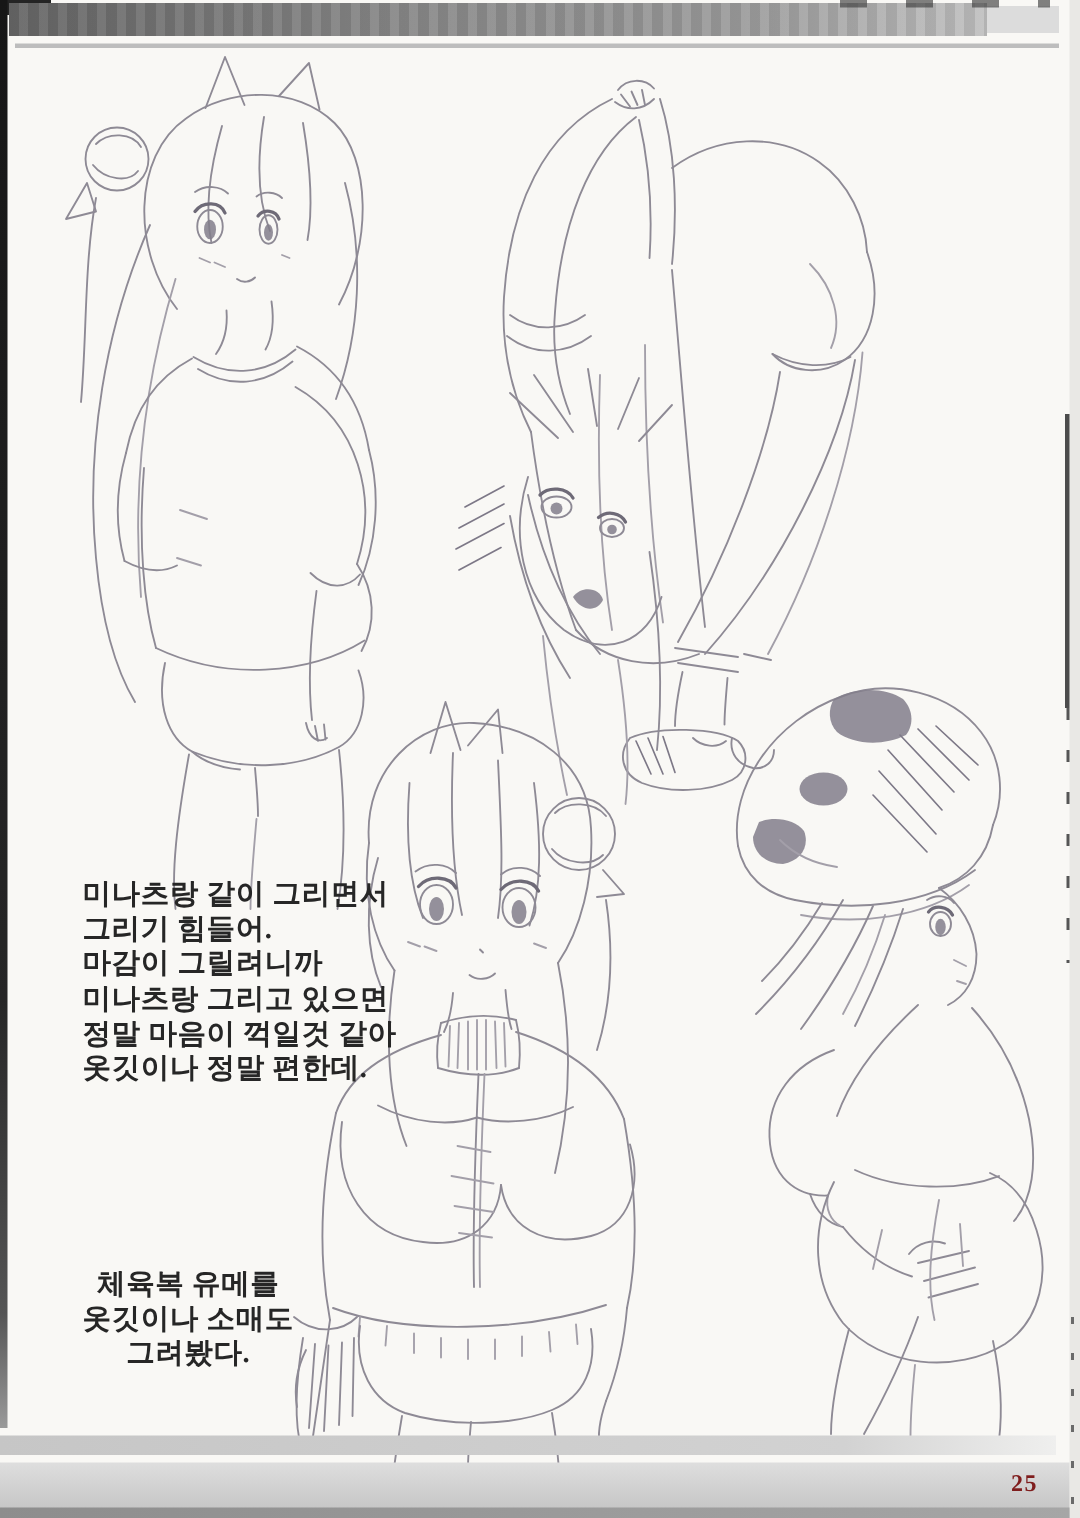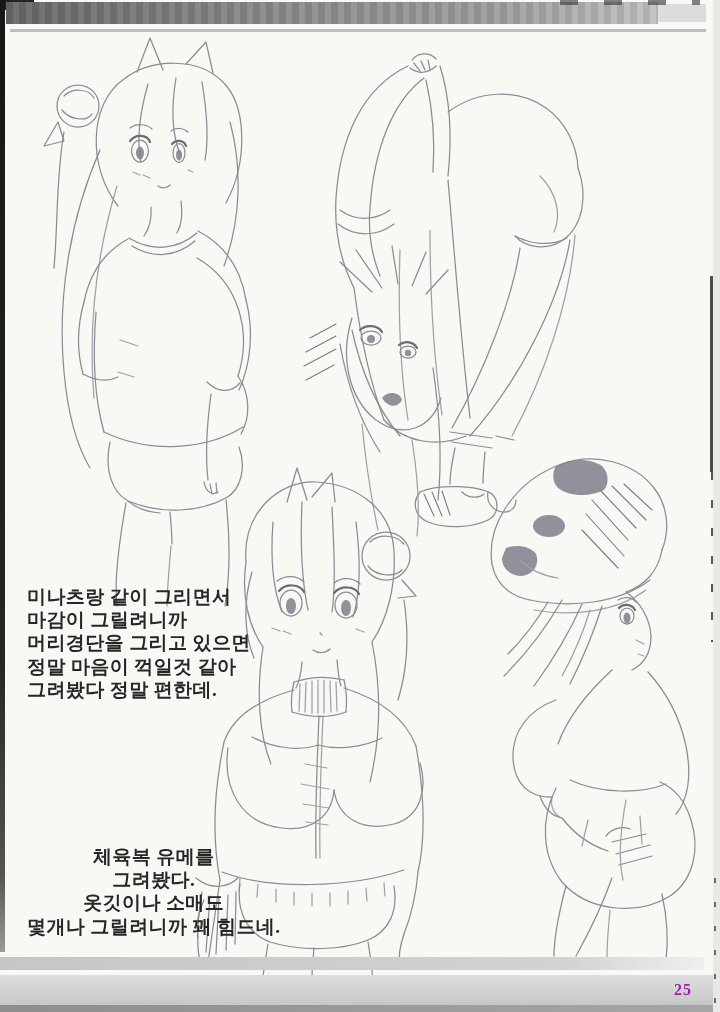--- a/index.html
+++ b/index.html
@@ -33,24 +33,24 @@
   .edge-right-ticks{position:absolute;left:714px;top:878px;width:2px;height:132px;
     background:repeating-linear-gradient(180deg,#6a6a6a 0 5px,transparent 5px 24px);}
   .band-bottom-1{position:absolute;left:0;top:957px;width:704px;height:13px;
     background:linear-gradient(90deg,#c6c6c6,#d2d2d2 80%,#efefee);}
   .band-bottom-2{position:absolute;left:0;top:975px;width:713px;height:37px;
     background:linear-gradient(180deg,#dedede,#cdcdcd 60%,#c1c1c1);}
   .band-bottom-edge{position:absolute;left:0;top:1005px;width:713px;height:7px;
     background:linear-gradient(90deg,#8d8d8d,#a6a6a6);}
   .pagenum{
     position:absolute;right:28px;top:981px;
-    font-size:16px;font-weight:bold;color:#a21caf;letter-spacing:1px;
+    font-size:16px;font-weight:bold;color:#7f1d1d;letter-spacing:1px;
   }
   
-  .note{position:absolute;color:#262626;font-weight:bold;font-size:19px;line-height:23.2px;letter-spacing:.4px;white-space:nowrap;}
+  .note{position:absolute;color:#262626;font-weight:bold;font-size:19px;line-height:23.2px;letter-spacing:.4px;white-space:nowrap;margin-left:28px;}
   .note span{display:block;}
   .note-top{left:27px;top:585px;}
   .note-bottom{left:27px;top:845px;text-align:center;}
   
   svg.art{position:absolute;left:0;top:0;}
   .art path,.art ellipse,.art circle,.art line{
     fill:none;stroke:#8e8a95;stroke-width:1.25;stroke-linecap:round;stroke-linejoin:round;
   }
   .art .w2{stroke:#6e6a77;stroke-width:2.2;}
   .art .fill{fill:#837e8b;stroke:none;opacity:.85;}
@@ -274,25 +274,25 @@
   <div class="edge-right-line"></div>
   <div class="edge-right-dashed"></div>
   <div class="edge-right-ticks"></div>
   <div class="band-bottom-1"></div>
   <div class="band-bottom-2"></div>
   <div class="band-bottom-edge"></div>
   <span class="pagenum">25</span>
 
   <div class="note note-top">
     <span>미나츠랑 같이 그리면서</span>
+    <span>그리기 힘들어.</span>
     <span>마감이 그릴려니까</span>
-    <span>머리경단을 그리고 있으면</span>
+    <span>미나츠랑 그리고 있으면</span>
     <span>정말 마음이 꺽일것 같아</span>
-    <span>그려봤다 정말 편한데.</span>
+    <span>옷깃이나 정말 편한데.</span>
   </div>
   <div class="note note-bottom">
     <span>체육복 유메를</span>
+    <span>옷깃이나 소매도</span>
     <span>그려봤다.</span>
-    <span>옷깃이나 소매도</span>
-    <span>몇개나 그릴려니까 꽤 힘드네.</span>
   </div>
 
 </div>
 
 </body></html>

